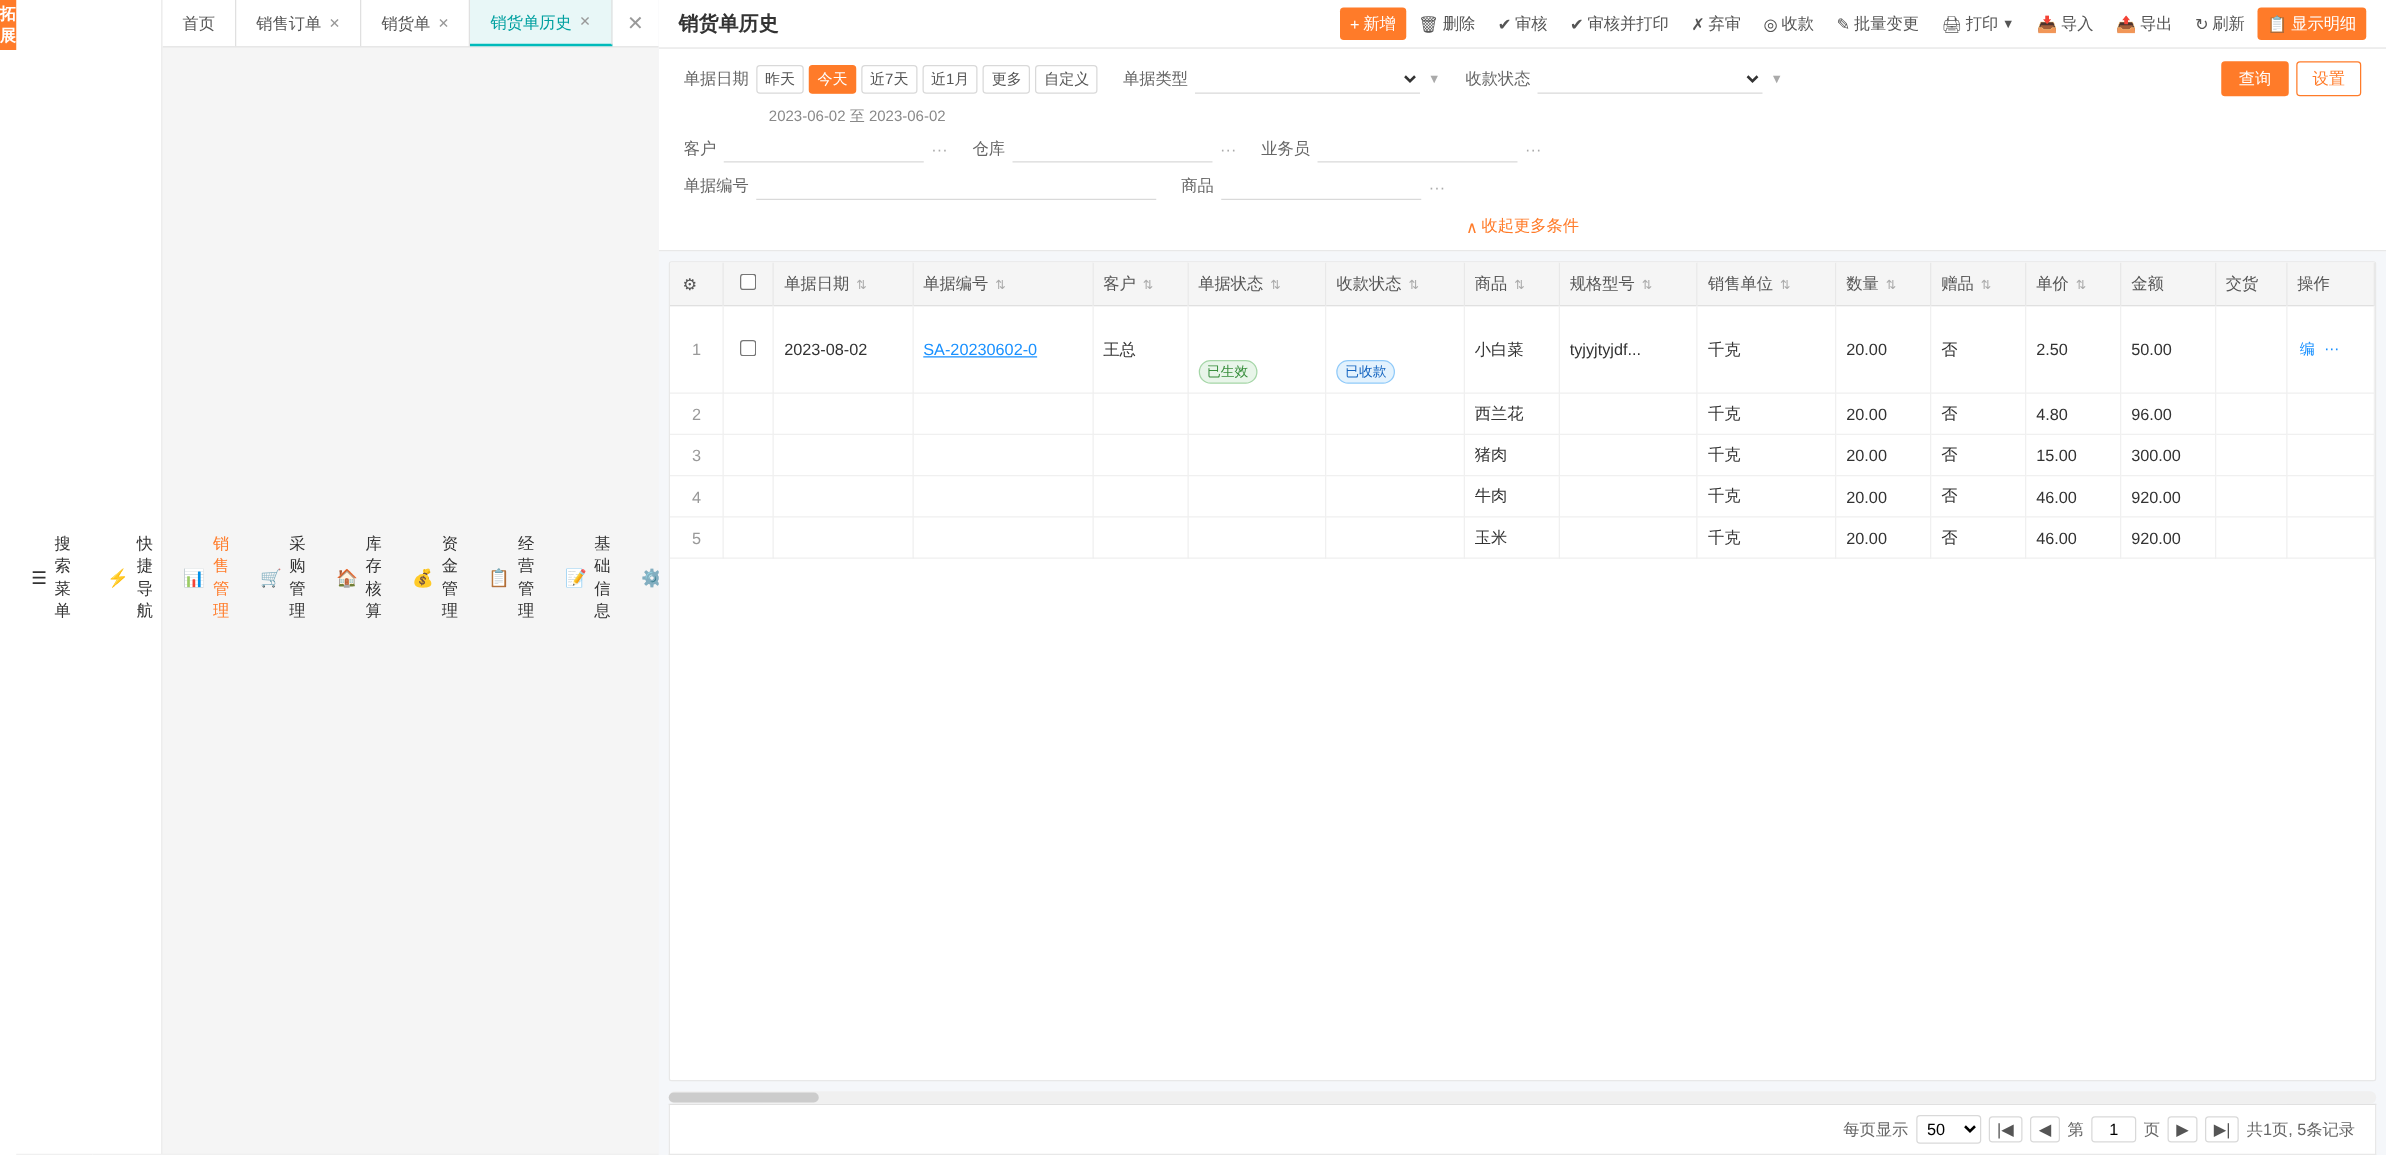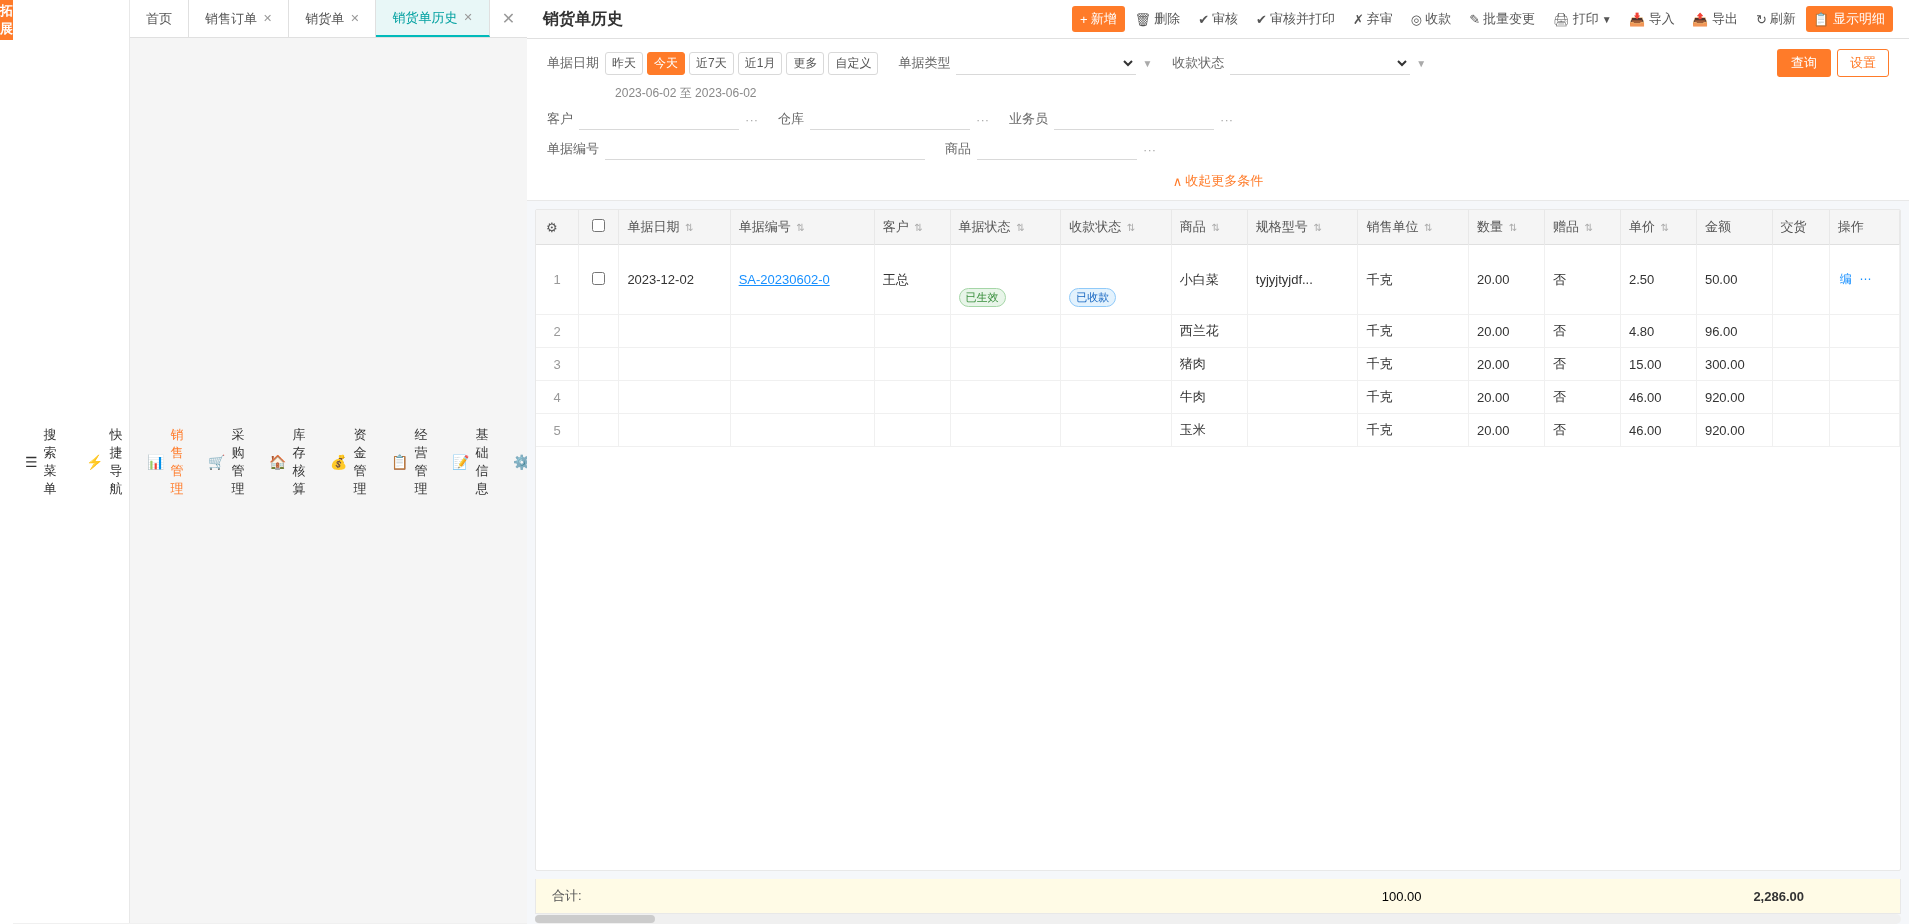--- a/index.html
+++ b/index.html
@@ -603,21 +603,21 @@
             <th>
               <span>操作</span>
             </th>
           </tr>
         </thead>
         <tbody id="table-body">
 
           <tr>
             <td class="row-num">1</td>
             <td class="checkbox-cell"><input type="checkbox" style=""></td>
-            <td>2023-12-02</td>
+            <td>2023-08-02</td>
             <td>
               <span class="link-text">SA-20230602-0</span>
             </td>
             <td>王总</td>
             <td>
               <span class="status-badge status-active">已生效</span>
             </td>
             <td>
               <span class="status-badge status-collected">已收款</span>
             </td>
@@ -707,25 +707,36 @@
             <td>否</td>
             <td>46.00</td>
             <td>920.00</td>
             <td></td>
             <td></td>
           </tr>
         </tbody>
       </table>
     </div>
 
-    <div class="table-footer">
-      <span class="footer-label">合计:</span>
-      <span class="footer-qty">100.00</span>
-      <span class="footer-amount">2,286.00</span>
-    </div>
 
     <div class="scroll-bar-area">
       <div class="scroll-thumb"></div>
     </div>
 
+    <div class="pagination">
+      <span class="page-size-label">每页显示</span>
+      <select class="page-size-select">
+        <option>50</option>
+        <option>100</option>
+        <option>200</option>
+      </select>
+      <button class="page-nav-btn">|◀</button>
+      <button class="page-nav-btn">◀</button>
+      <span style="color:#666;">第</span>
+      <input type="text" class="page-input" value="1" style="">
+      <span class="page-info">页</span>
+      <button class="page-nav-btn">▶</button>
+      <button class="page-nav-btn">▶|</button>
+      <span class="page-info">共1页, 5条记录</span>
+    </div>
 
   </div>
 </div>
 
 </body></html>

